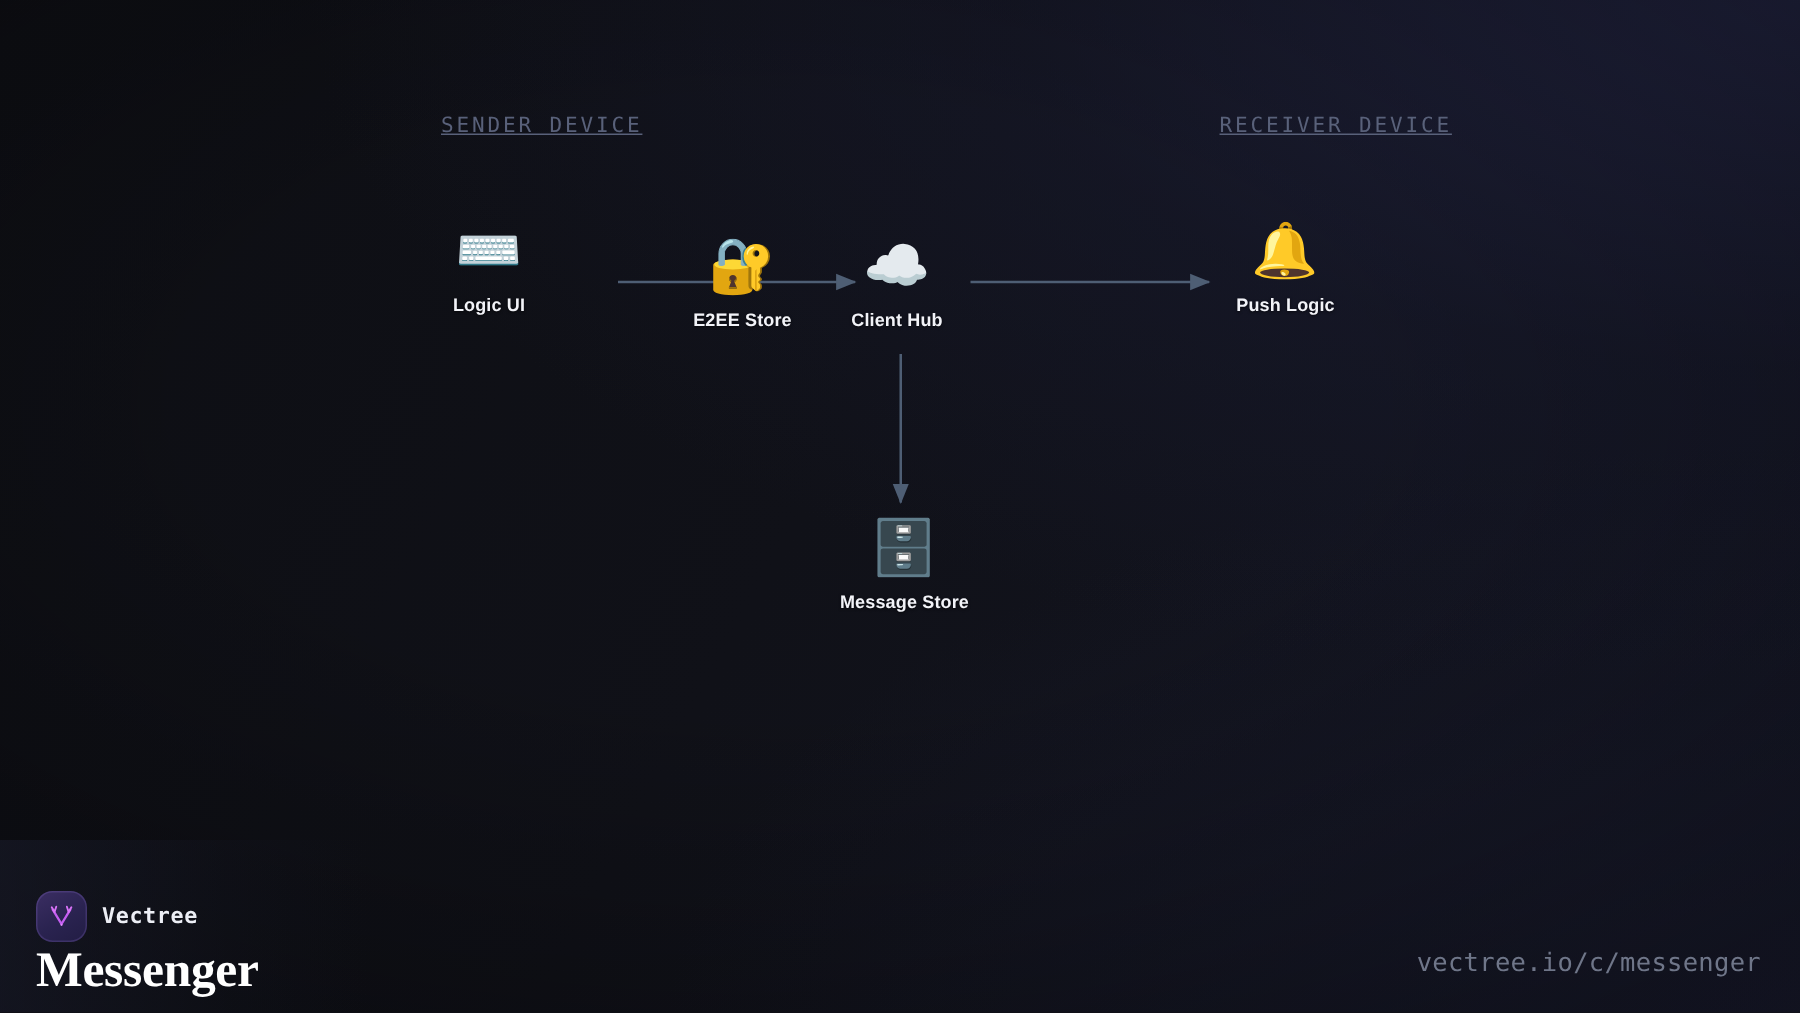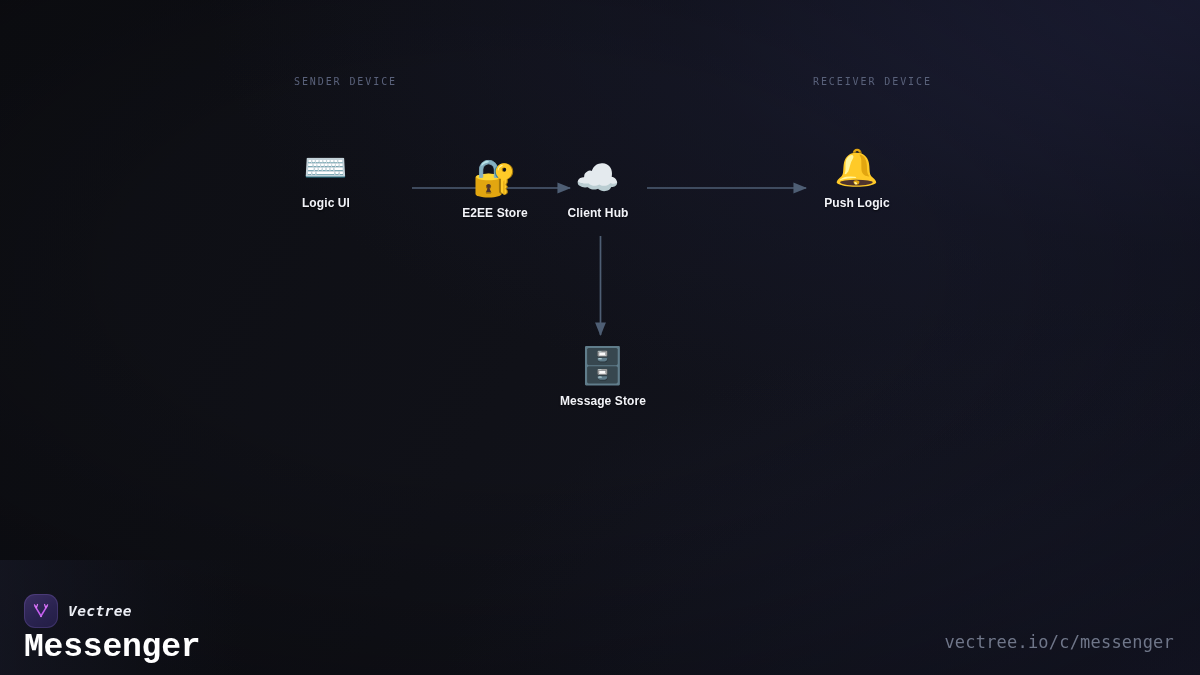--- a/index.html
+++ b/index.html
@@ -59,25 +59,26 @@
     font-size:12px;
     font-weight:bold;
     letter-spacing:0.1px;
     color:#f2f3f8;
     text-shadow:0 1px 2px rgba(0,0,0,0.65);
   }
 
   .section-label {
     position:absolute;
     font-family:"DejaVu Sans Mono", monospace;
-    font-size:10px;
+    font-size:14px;
     letter-spacing:1.9px;
     color:#59617a;
     text-transform:uppercase;
     white-space:nowrap;
+    text-decoration:underline;
   }
 
   
   #footer-wash {
     position:absolute; left:0; bottom:0;
     width:245px; height:115px;
     background:linear-gradient(90deg, rgba(26,28,44,0.55) 0%, rgba(20,22,34,0.25) 62%, rgba(14,15,20,0) 100%);
     pointer-events:none;
   }
   #brand {
@@ -90,25 +91,24 @@
     background:linear-gradient(150deg, #3b2e63 0%, #2a2350 55%, #221d44 100%);
     box-shadow:inset 0 0 0 1px rgba(150,120,220,0.22);
     display:flex; align-items:center; justify-content:center;
   }
   #brand-name {
     font-family:"DejaVu Sans Mono", monospace;
     font-size:14.5px;
     font-weight:bold;
     letter-spacing:0.4px;
     color:#eceef5;
-    font-style:italic;
   }
   #deck-title {
     position:absolute; left:24px; bottom:11px;
-    font-family:Liberation Mono, monospace;
+    font-family:Liberation Serif, serif;
     font-size:33px;
     font-weight:bold;
     letter-spacing:-0.2px;
     color:#ffffff;
     line-height:1;
   }
   #deck-url {
     position:absolute; right:26px; bottom:23px;
     font-family:"DejaVu Sans Mono", monospace;
     font-size:17px;

